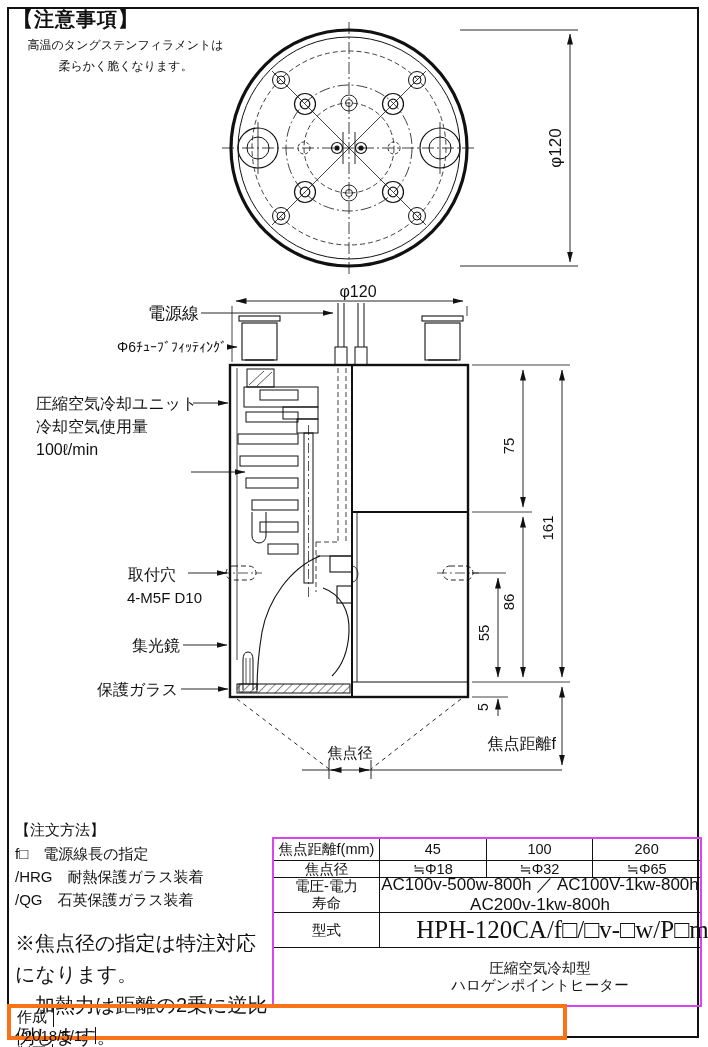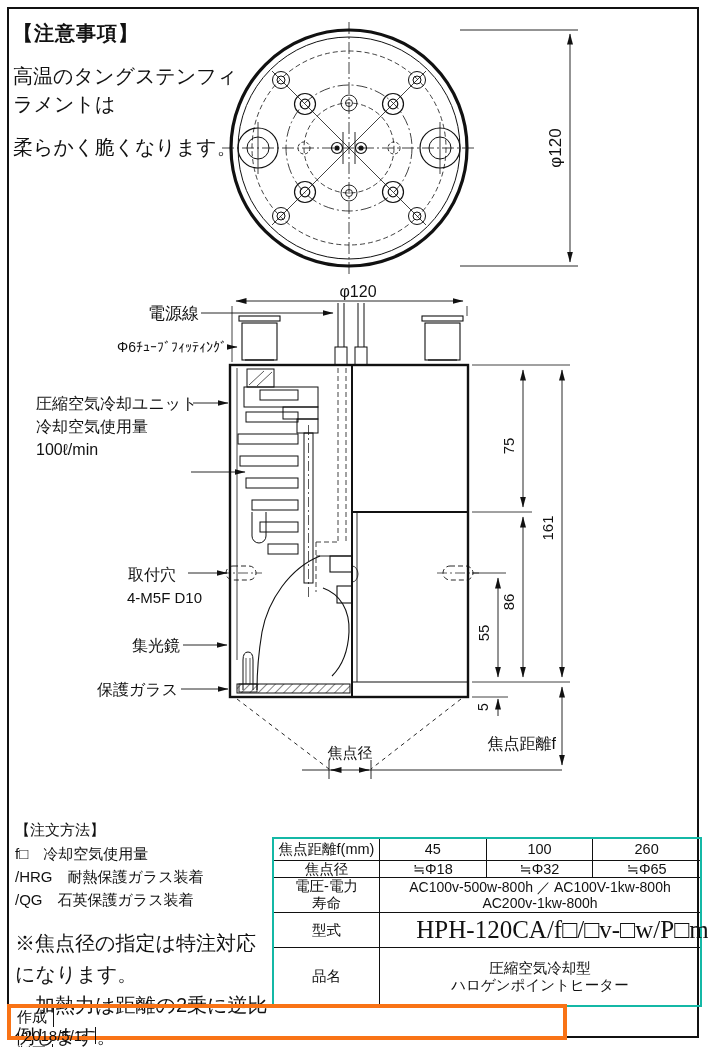--- a/index.html
+++ b/index.html
@@ -2,45 +2,45 @@
 <html><head>
 <meta charset="utf-8">
 <style>
   html,body{margin:0;padding:0;background:#fff;}
   body{width:708px;height:1047px;position:relative;font-family:"Liberation Sans",sans-serif;color:#111;}
   .page-border{position:absolute;left:7px;top:7px;width:692px;height:1031px;border:2px solid #111;box-sizing:border-box;}
   svg{position:absolute;left:0;top:0;}
   svg text{fill:#111;font-family:"Liberation Sans",sans-serif;}
 
   
-  .notice{position:absolute;left:13px;top:20px;width:225px;}
+  .notice{position:absolute;left:13px;top:6px;width:225px;}
   .notice-title{font-size:20px;font-weight:bold;letter-spacing:1px;}
-  .notice-line{font-size:20px;line-height:1.38;margin-top:16px;}
+  .notice-line{font-size:12px;line-height:1.38;margin-top:4px;text-align:center;}
 
   
   .order{position:absolute;left:15px;top:821px;width:256px;}
   .order-title{font-size:15px;margin-bottom:3px;}
   .order-line{font-size:15px;line-height:1.52;}
   .order-notes{margin-top:17px;}
   .order-note{font-size:20px;line-height:1.55;}
 
   
-  .spec{position:absolute;left:272px;top:837px;width:430px;border:2px solid #14b8a6;box-sizing:border-box;
+  .spec{position:absolute;left:272px;top:837px;width:430px;border:2px solid #d946ef;box-sizing:border-box;
         display:grid;grid-template-columns:106px 1fr 1fr 1fr;}
   .spec .c{border-right:1px solid #111;border-bottom:1px solid #111;display:flex;align-items:center;justify-content:center;
            text-align:center;box-sizing:border-box;font-size:14.5px;line-height:1.15;}
   .spec .c.last-col{border-right:none;}
   .spec .span3{grid-column:2/5;border-right:none;}
   .spec .r1{height:22px;}
   .spec .r2{height:17px;}
   .spec .r3{height:35px;}
   .spec .r4{height:35px;}
   .spec .r5{height:57px;border-bottom:none;}
   .spec .two-line{flex-direction:column;justify-content:center;}
-  .spec .small{font-size:14px;}
+  .spec .small{font-size:17px;}
   .model-value{font-family:Liberation Serif, serif;font-size:25px;letter-spacing:0px;white-space:nowrap;margin-left:45px;}
   .product-value{font-family:"Liberation Serif",serif;font-size:23px;line-height:1.2;}
 
   
   .strip{position:absolute;left:7px;top:1004px;width:560px;height:36px;border:4px solid #f97316;box-sizing:border-box;display:flex;flex-direction:column;}
   .strip .cell{border-right:1px solid #111;display:flex;align-items:center;justify-content:center;font-size:15px;box-sizing:border-box;}
   .strip .w1{width:43px;}
   .strip .w2{width:85px;}
   .strip .w3{width:42px;}
   .strip .w4{width:96px;}
@@ -282,21 +282,21 @@
 </svg>
 
 <div class="notice">
   <div class="notice-title">【注意事項】</div>
   <div class="notice-line">高温のタングステンフィラメントは</div>
   <div class="notice-line">柔らかく脆くなります。</div>
 </div>
 
 <div class="order">
   <div class="order-title">【注文方法】</div>
-  <div class="order-line">f□　冷却空気使用量</div>
+  <div class="order-line">f□　電源線長の指定</div>
   <div class="order-line">/HRG　耐熱保護ガラス装着</div>
   <div class="order-line">/QG　石英保護ガラス装着</div>
   <div class="order-notes">
     <div class="order-note">※焦点径の指定は特注対応になります。</div>
     <div class="order-note">　加熱力は距離の2乗に逆比例します。</div>
   </div>
 </div>
 
 <div class="spec">
   <div class="c r1">焦点距離f(mm)</div>
@@ -316,21 +316,20 @@
   <div class="c r3 span3 two-line small">
     <div>AC100v-500w-800h ／ AC100V-1kw-800h</div>
     <div>AC200v-1kw-800h</div>
   </div>
 
   <div class="c r4">型式</div>
   <div class="c r4 span3">
     <span class="model-value">HPH-120CA/f□/□v-□w/P□m</span>
   </div>
 
-  <div class="c r5">品名</div>
   <div class="c r5 span3 two-line product-value">
     <div>圧縮空気冷却型</div>
     <div>ハロゲンポイントヒーター</div>
   </div>
 </div>
 
 <div class="strip">
   <div class="cell w1">作成</div>
   <div class="cell w2">2018/5/1</div>
   <div class="cell w3">製図</div>

